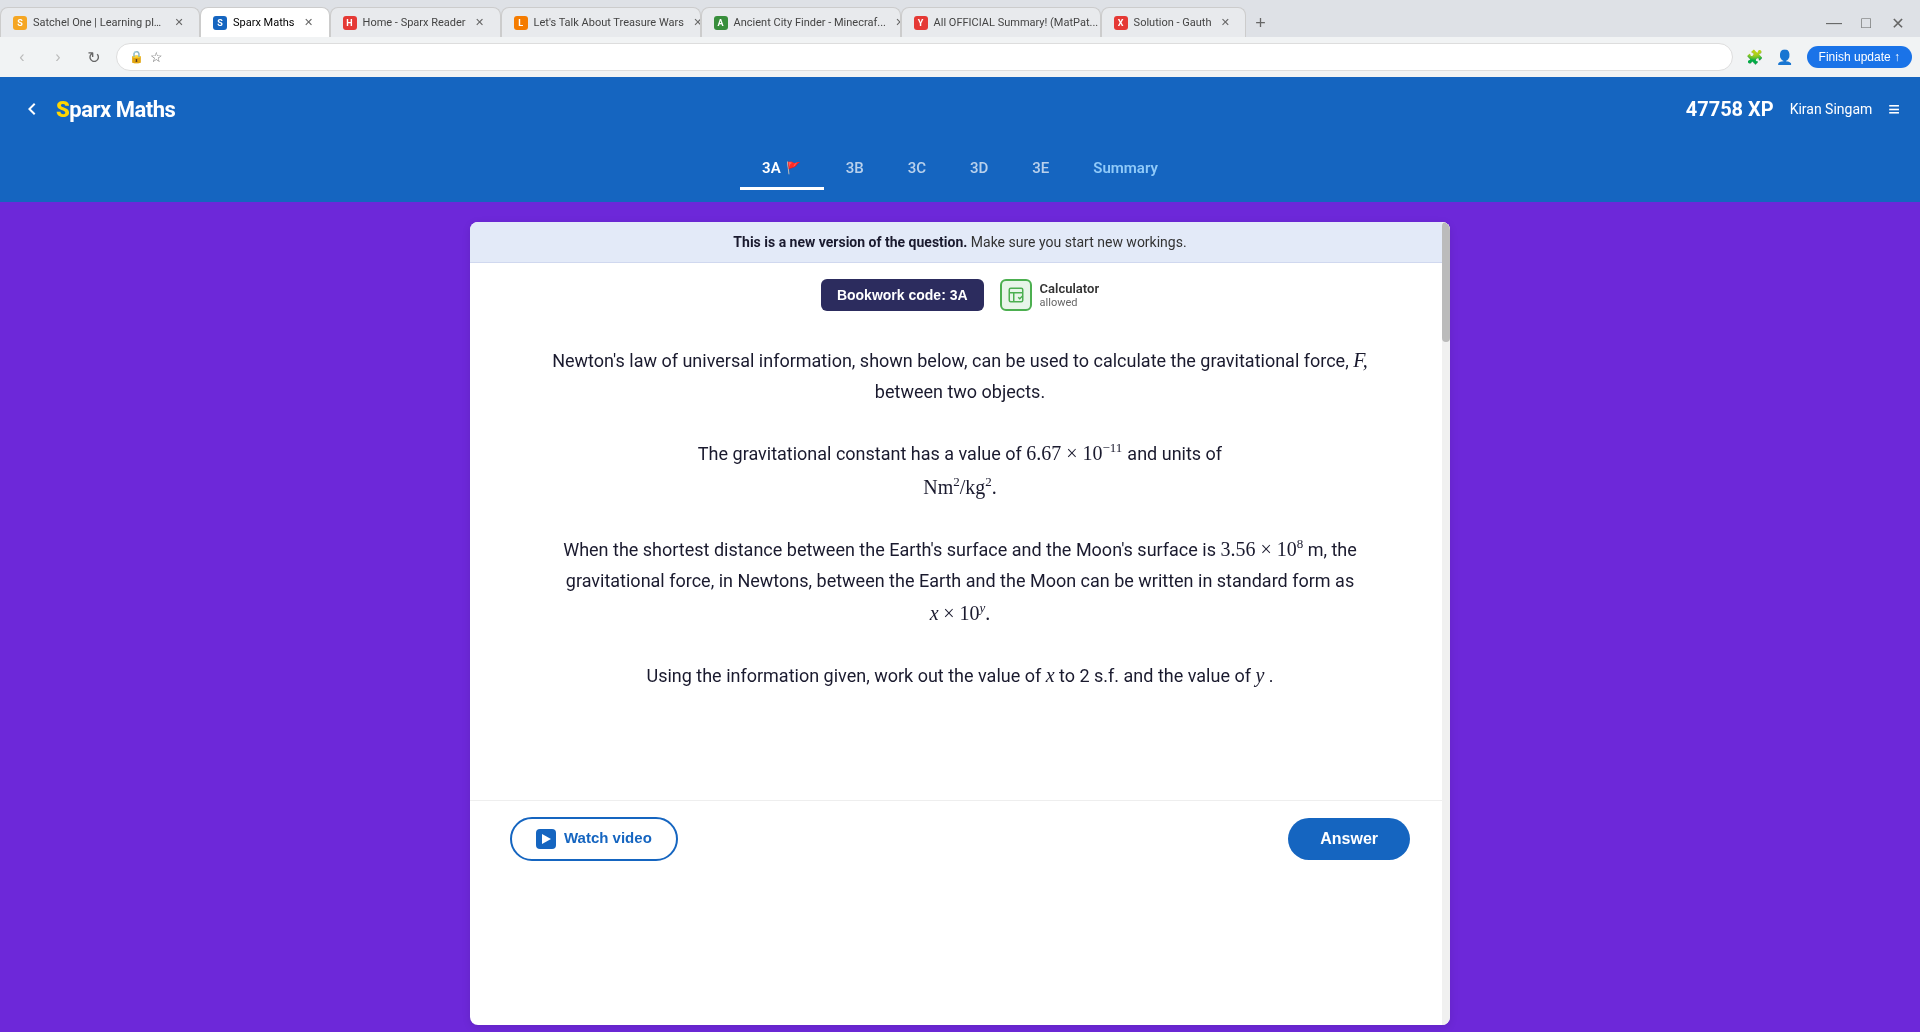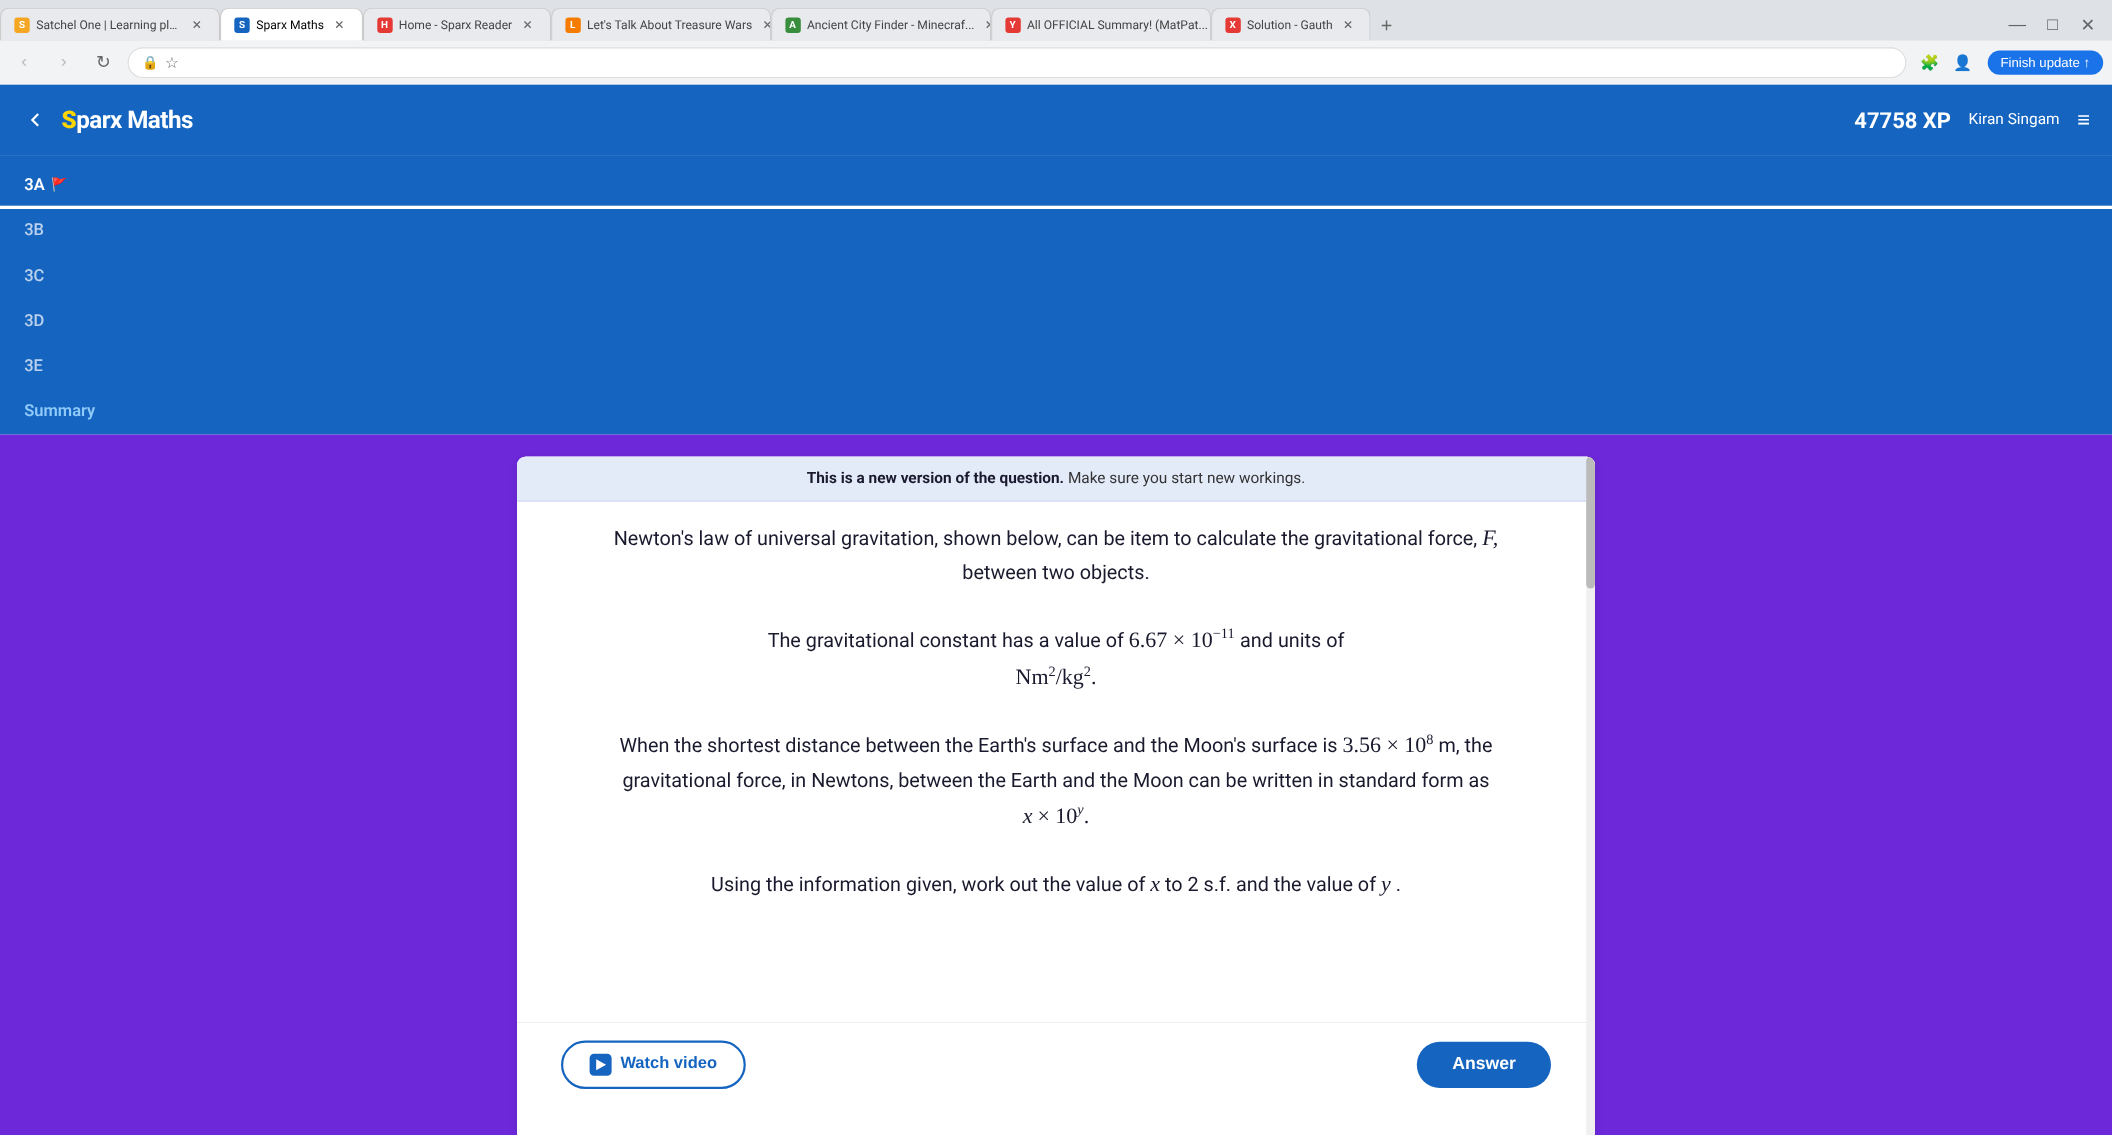--- a/index.html
+++ b/index.html
@@ -388,25 +388,24 @@
       right: 0;
       top: 0;
       width: 8px;
       height: 120px;
       background: #bbb;
       border-radius: 4px;
     }
 
     .tabs-container {
       background: #1565c0;
-      padding: 8px 0 0 0;
+      padding: 8px 0 12px 0;
       display: flex;
       justify-content: center;
       gap: 0;
-      flex-direction: column;
     }
 
     .tab-item {
       padding: 10px 22px 10px;
       color: rgba(255,255,255,0.7);
       font-size: 15px;
       font-weight: 500;
       cursor: pointer;
       border-bottom: 3px solid transparent;
       display: flex;
@@ -529,25 +528,42 @@
   </div>
 </div>
 
 <div class="main-content">
   <div class="question-container" style="position:relative;">
 
     <div class="new-version-banner">
       <strong>This is a new version of the question.</strong><span> Make sure you start new workings.</span>
     </div>
 
+    <div class="bookwork-row">
+      <button class="bookwork-code-btn">Bookwork code: 3A</button>
+      <div class="calculator-badge">
+        <div class="calculator-icon">
+          <svg width="18" height="18" viewBox="0 0 24 24" fill="none" stroke="#4caf50" stroke-width="2">
+            <rect x="3" y="3" width="18" height="18" rx="2"></rect>
+            <line x1="3" y1="9" x2="21" y2="9"></line>
+            <line x1="9" y1="21" x2="9" y2="9"></line>
+            <polyline points="15,15 17,17 21,13"></polyline>
+          </svg>
+        </div>
+        <div>
+          <div style="font-size:13px; font-weight:600; color:#333;">Calculator</div>
+          <div style="font-size:11px; color:#666;">allowed</div>
+        </div>
+      </div>
+    </div>
 
     <div class="question-body">
 
       <p class="question-para">
-        <span>Newton's law of universal gravitation, shown below, can be item to calculate the gravitational force,</span>
+        <span>Newton's law of universal information, shown below, can be used to calculate the gravitational force,</span>
         <span class="italic-var">F,</span>
         <span>between two objects.</span>
       </p>
 
       <p class="question-para">
         <span>The gravitational constant has a value of</span>
         <span class="math-formula">
           6.67 × 10<sup class="super">−11</sup>
         </span>
         <span>and units of</span>

